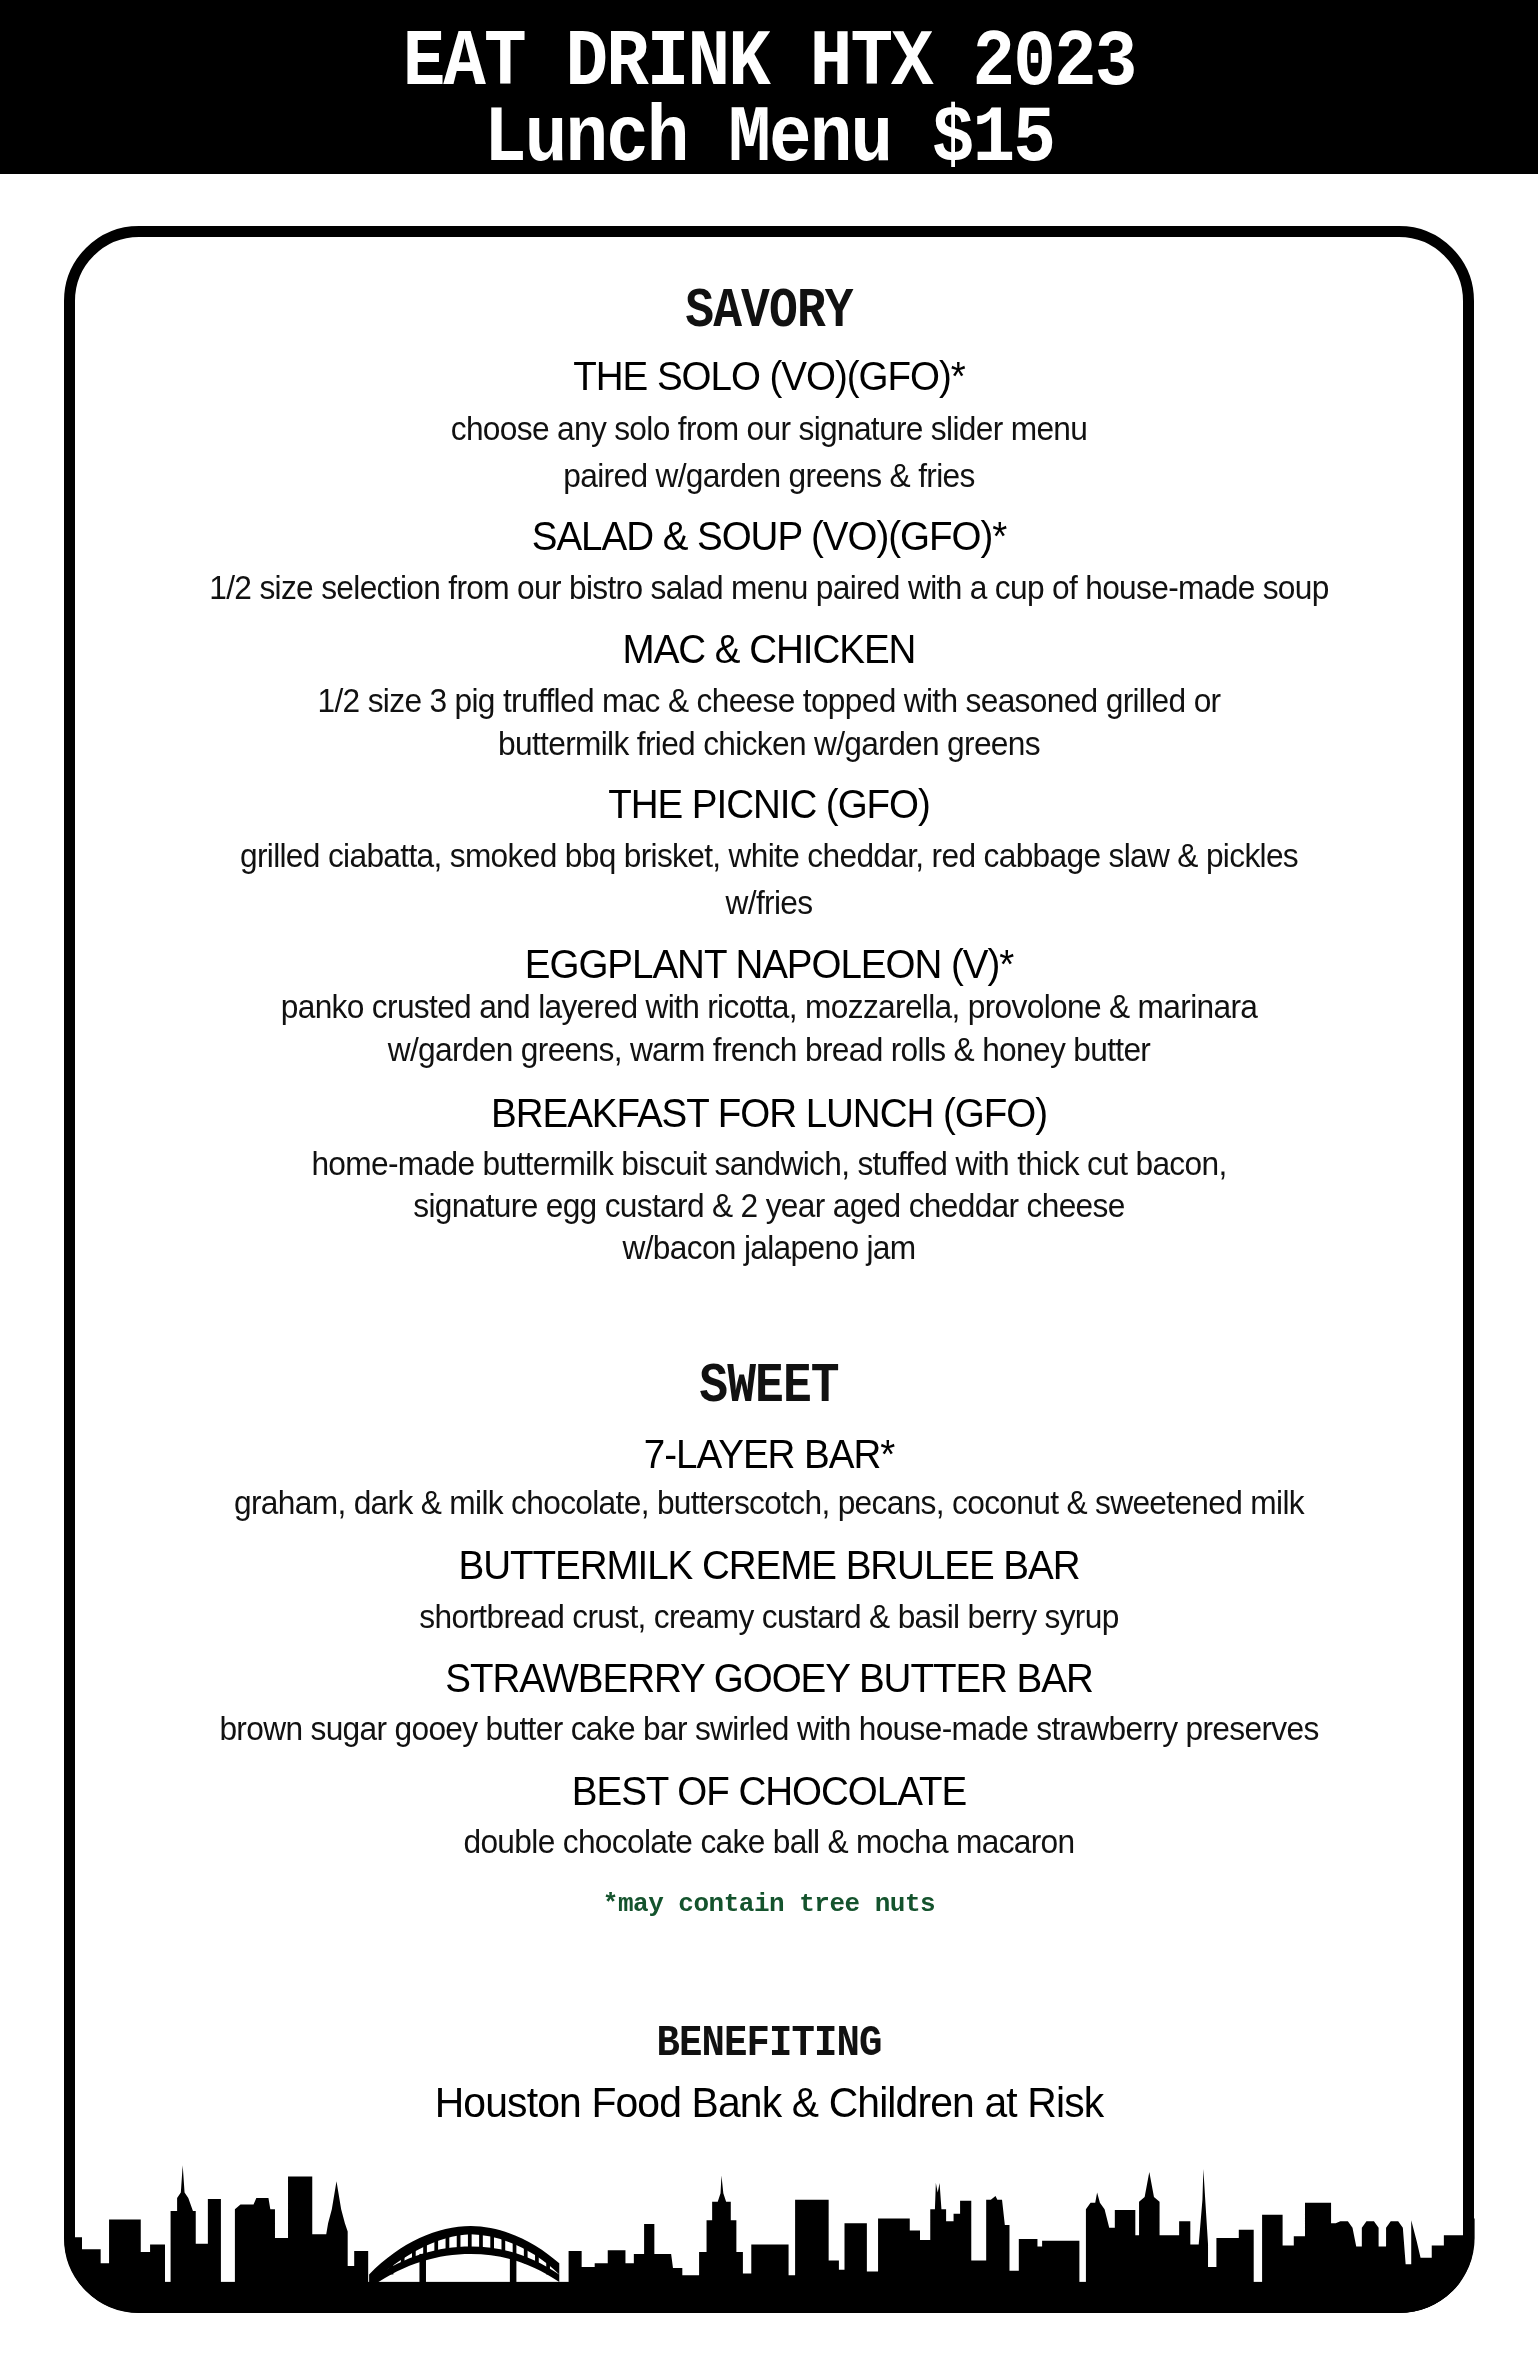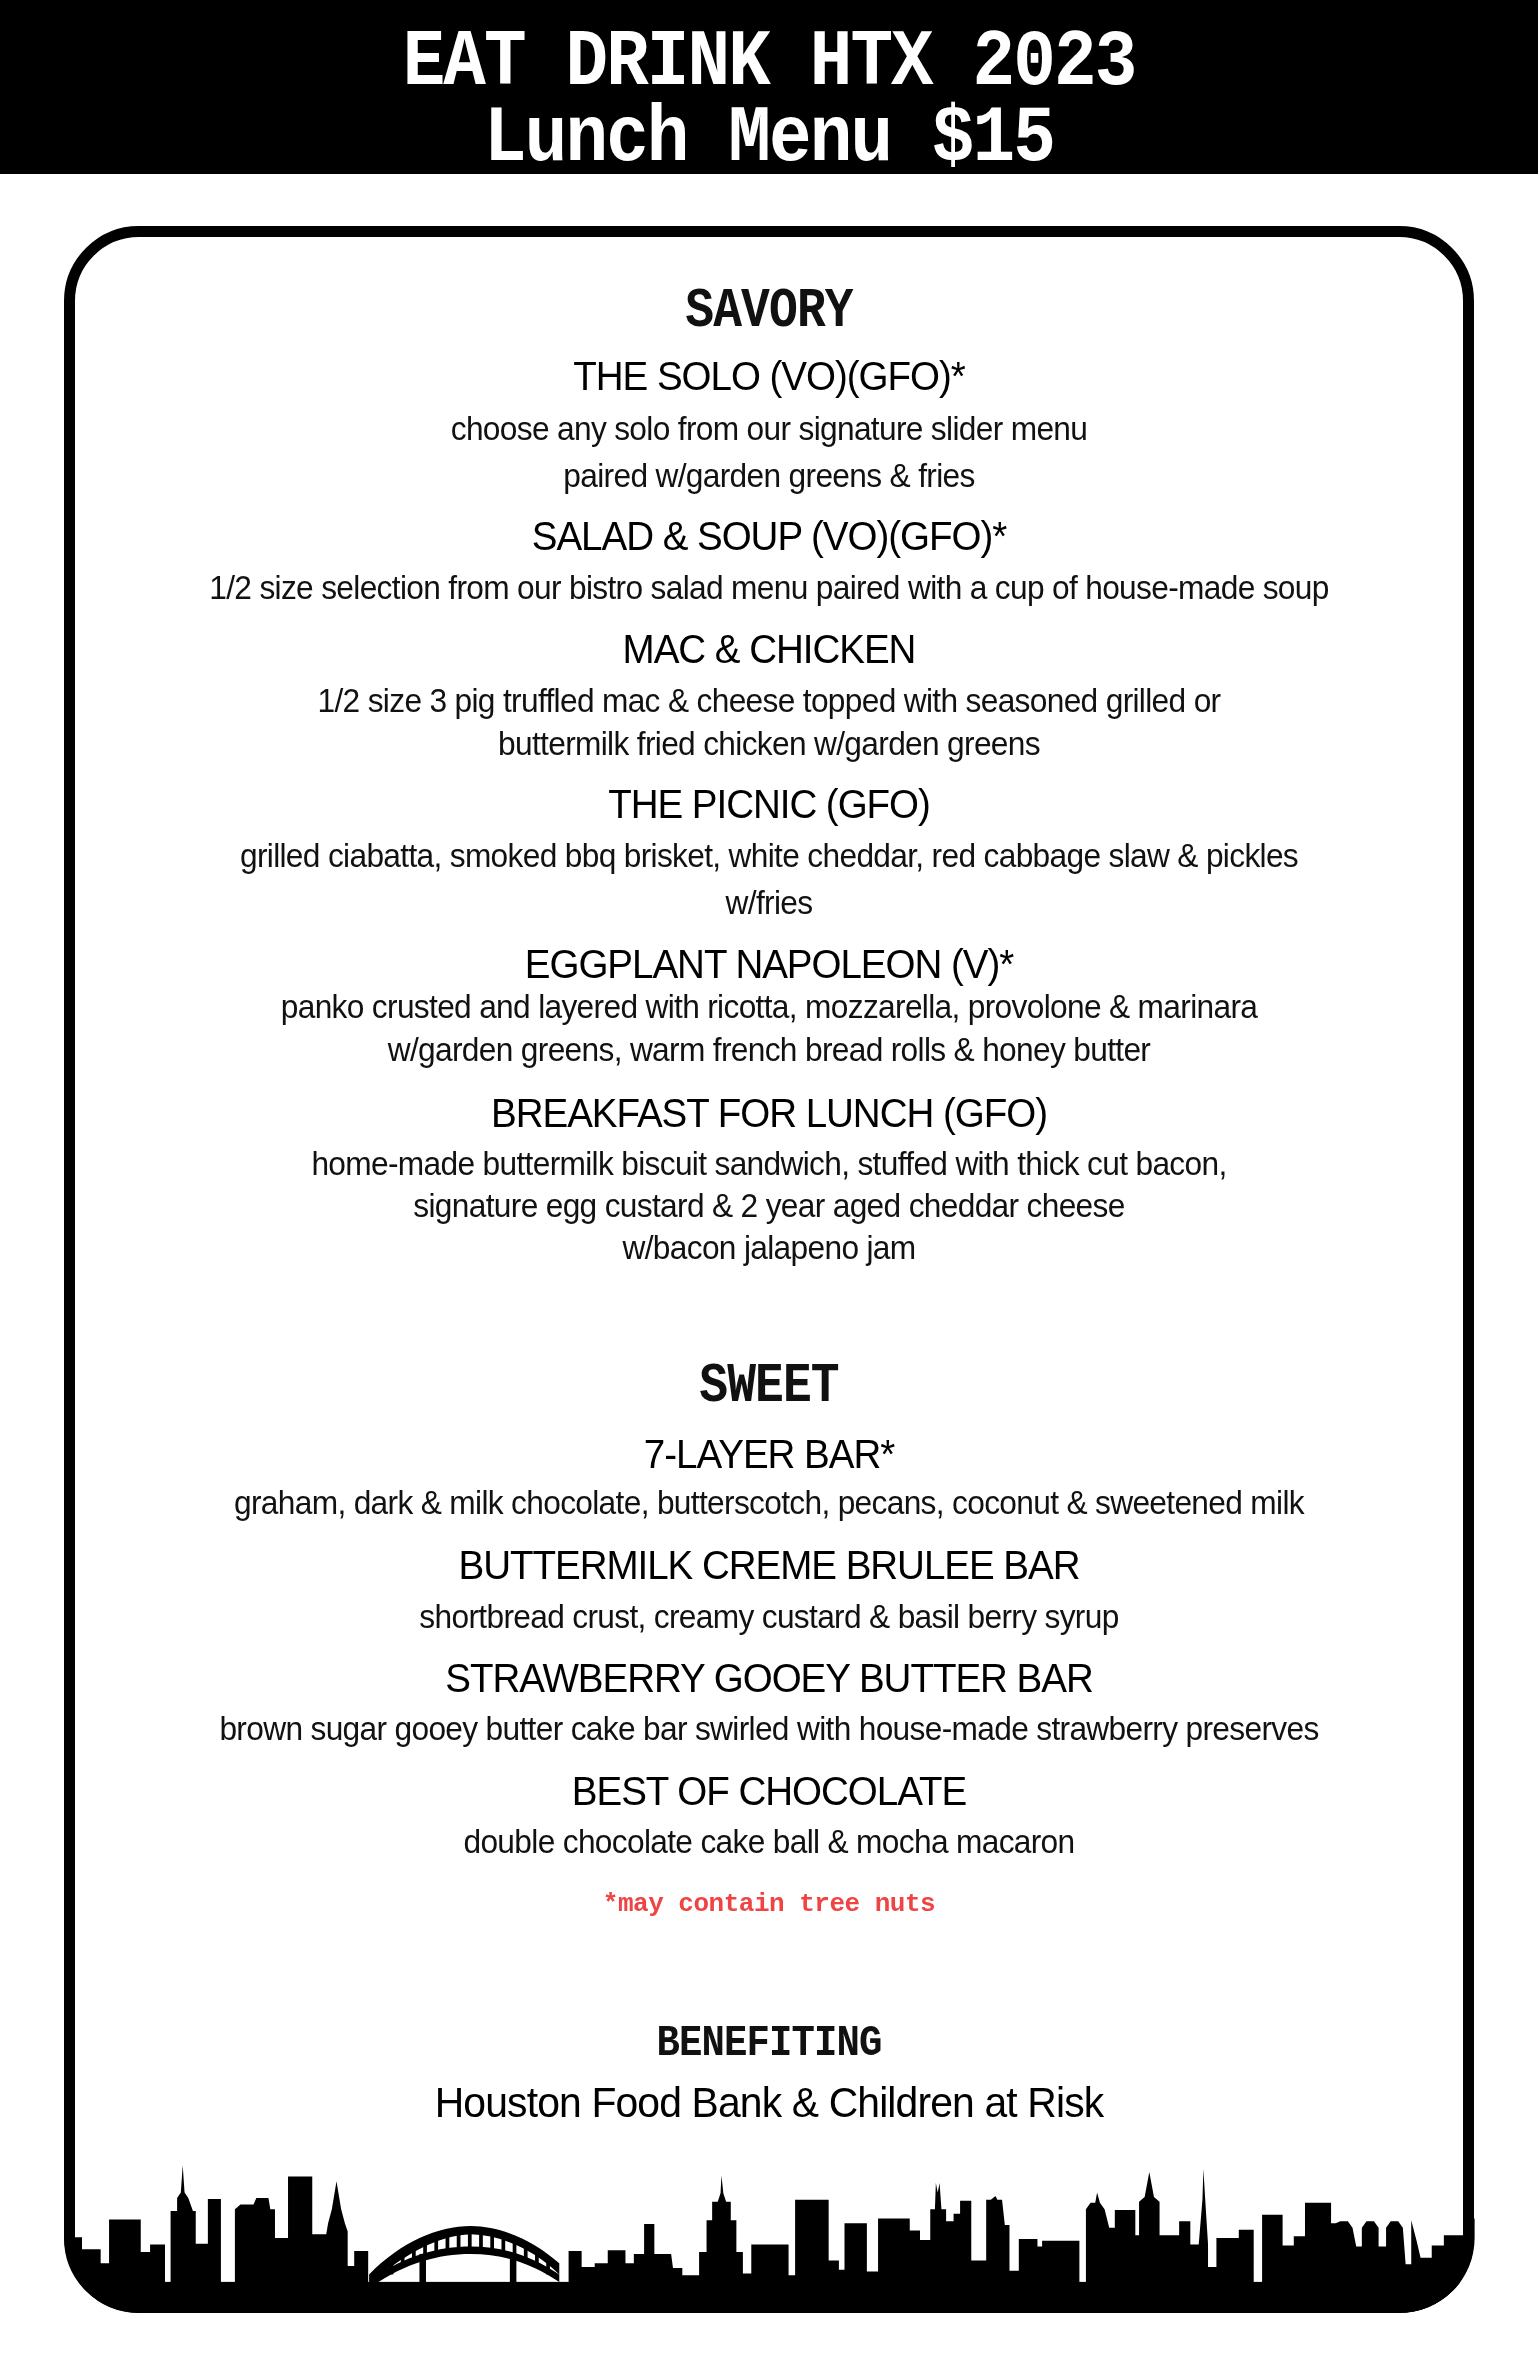--- a/index.html
+++ b/index.html
@@ -5,21 +5,21 @@
   html, body { margin:0; padding:0; background:#ffffff; }
   body { width:1538px; height:2377px; position:relative; overflow:hidden; }
   .header-bar { position:absolute; left:0; top:0; width:1538px; height:174px; background:#000000; }
   .mono { font-family:"Liberation Mono", "DejaVu Sans Mono", monospace; font-weight:bold; }
   .sans { font-family:"Liberation Sans", "DejaVu Sans", sans-serif; }
   .line { position:absolute; left:0; width:1538px; text-align:center; white-space:nowrap; line-height:1; }
   .hdr { color:#ffffff; font-size:71px; letter-spacing:-1.9px; transform:scaleY(1.12); }
   .section { color:#111111; font-size:48px; letter-spacing:-0.9px; transform:scaleY(1.15); }
   .title { color:#000000; font-size:41px; letter-spacing:-1.1px; transform:scaleX(0.94); }
   .desc { color:#111111; font-size:33px; letter-spacing:-0.7px; transform:scaleX(0.96); }
-  .note { color:#ef4444; font-size:26px; letter-spacing:-0.5px; }
+  .note { color:#14532d; font-size:26px; letter-spacing:-0.5px; }
   .benefit-title { color:#111111; font-size:39px; letter-spacing:-0.9px; transform:scaleY(1.12); }
   .benefit-text { color:#000000; font-size:43px; letter-spacing:-0.9px; transform:scaleX(0.95); }
   .frame { position:absolute; left:64px; top:226px; width:1410px; height:2087px; box-sizing:border-box;
            border:11.2px solid #000000; border-radius:75px; }
   .skyline { position:absolute; left:0; top:0; }
 </style>
 </head>
 <body>
 
 <div class="header-bar"></div>

